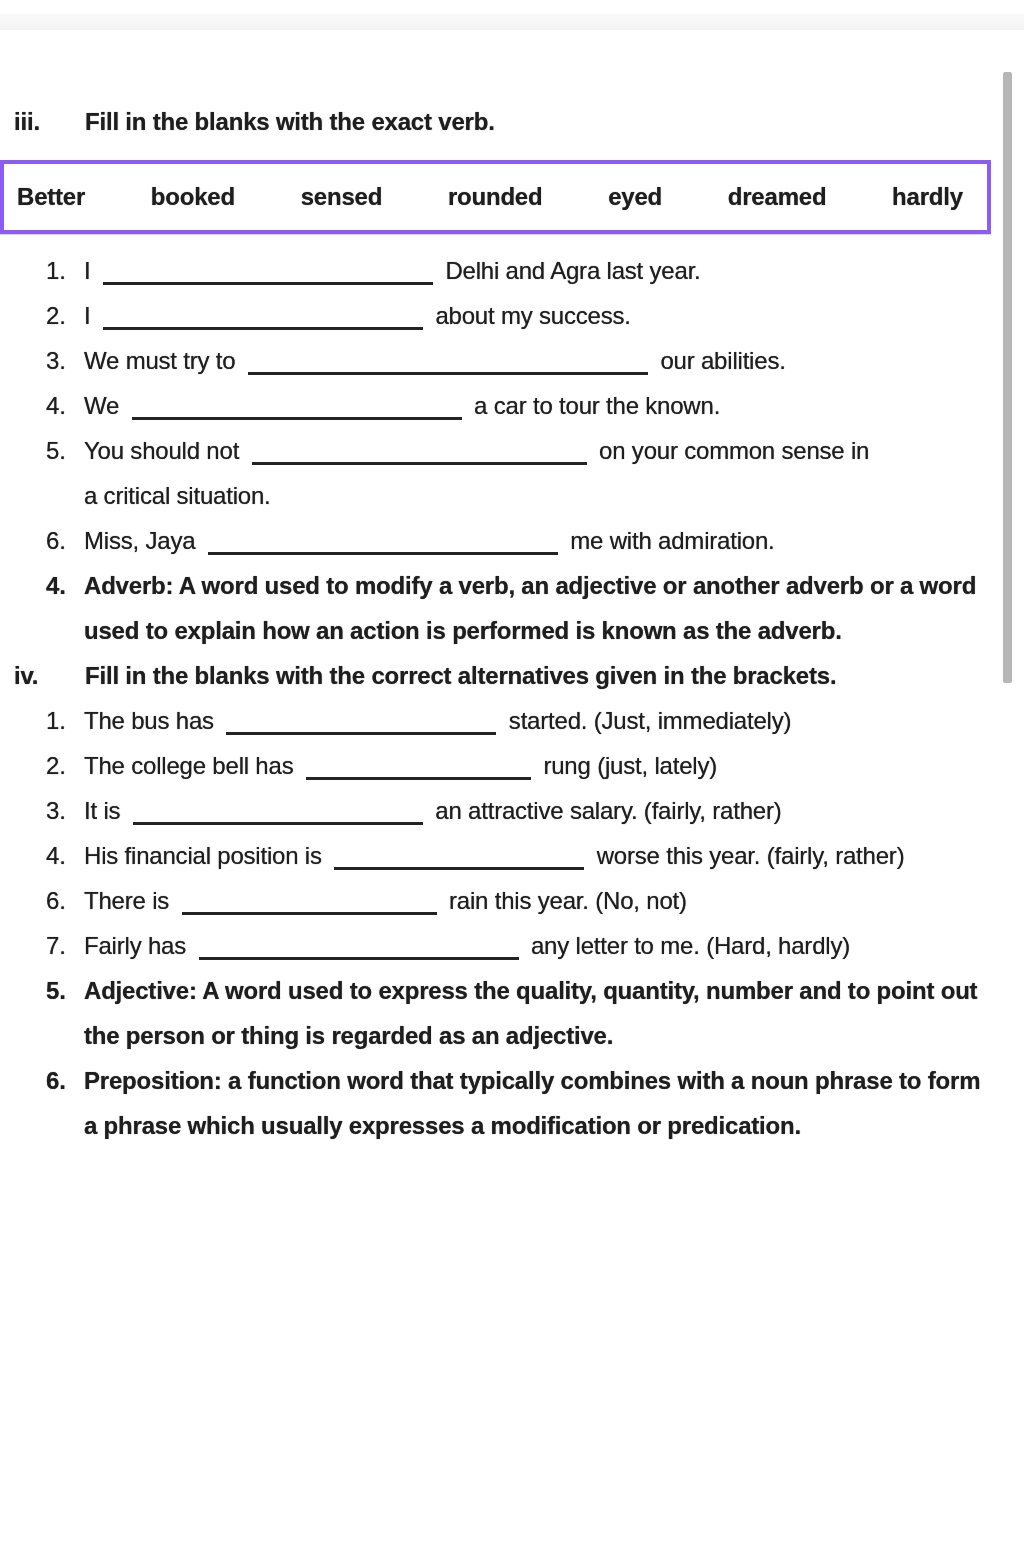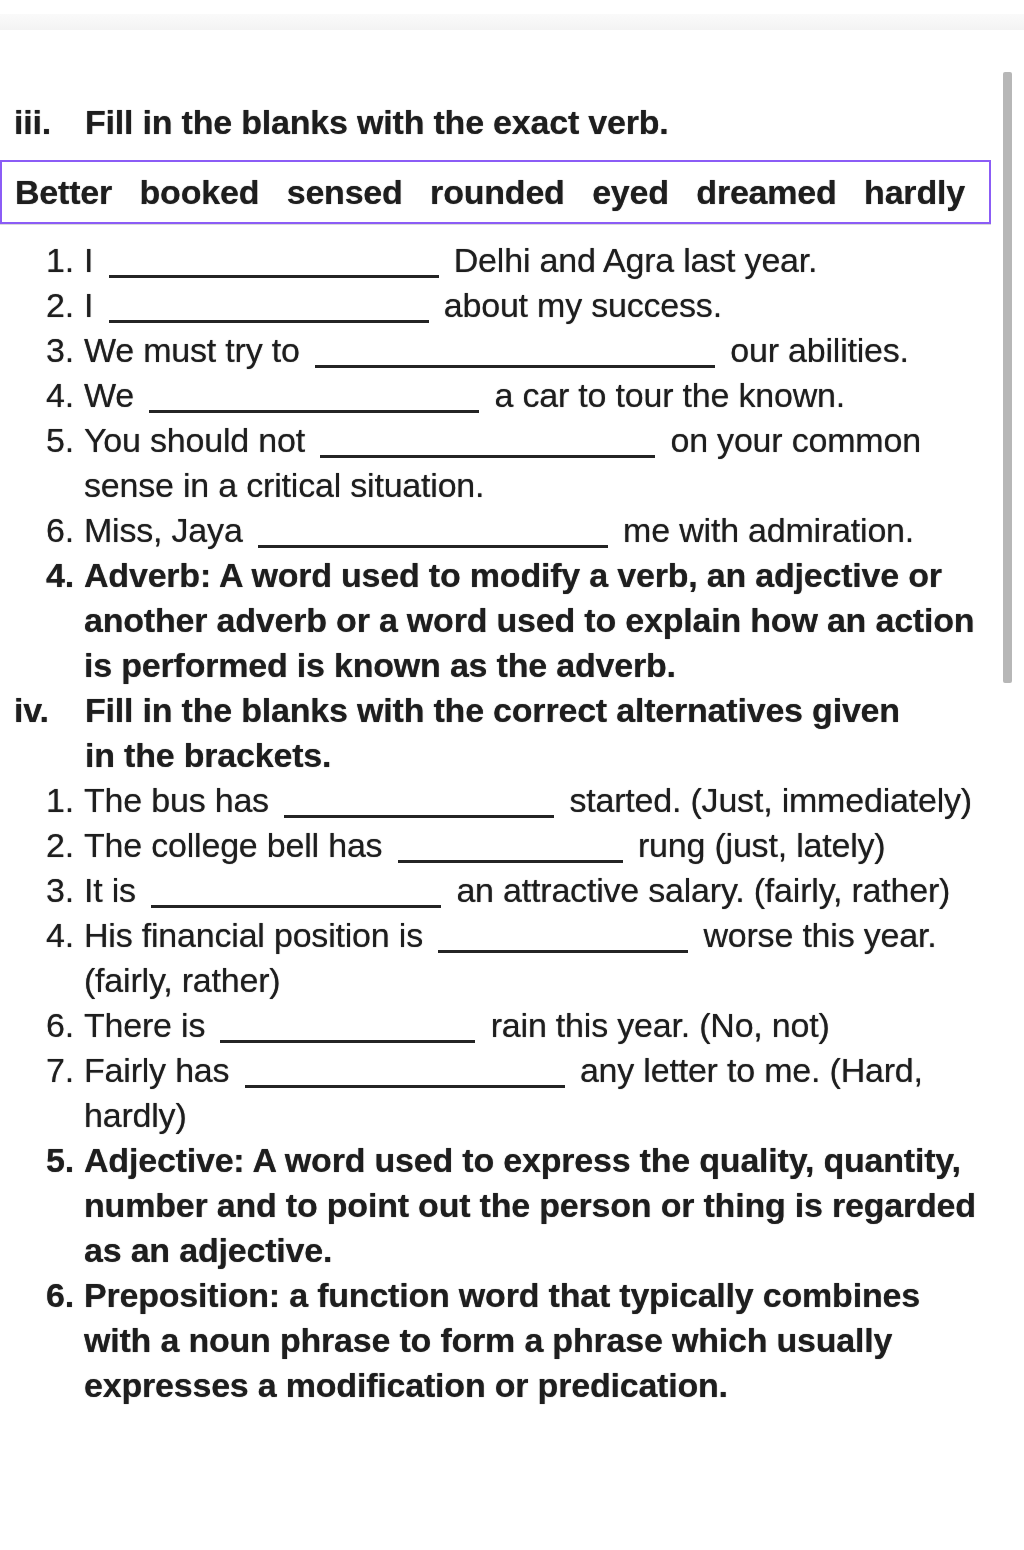--- a/index.html
+++ b/index.html
@@ -3,21 +3,21 @@
 <meta charset="utf-8">
 <style>
   html,body{margin:0;padding:0;background:#fff;}
   .page{
     position:relative;
     width:1024px;height:1550px;
     background:#ffffff;
     overflow:hidden;
     font-family:"Liberation Sans","DejaVu Sans",sans-serif;
     color:#1e1e1e;
-    font-size:34px;
+    font-size:24px;
     letter-spacing:-0.2px;
   }
   .scan-text{ text-shadow:0 0 0.9px rgba(25,25,25,0.75); }
   .top-strip{
     position:absolute;left:0;top:14px;width:1024px;height:16px;
     background:linear-gradient(#fafafa,#f3f3f3);
   }
   .scrollbar-thumb{
     position:absolute;left:1003px;top:72px;width:9px;height:611px;
     background:#b7b7b7;border-radius:2px;
@@ -30,22 +30,22 @@
   .sec-header.first{
     margin-top:104px;
     line-height:36px;
   }
   .sec-header .numeral{display:inline-block;width:71px;vertical-align:top;}
   .sec-header .sec-title{display:inline-block;vertical-align:top;}
   .sec-header .sec-title.wrapping{max-width:845px;}
   .word-bank{
     box-sizing:border-box;
     margin-top:20px;
-    width:991px;height:64px;
-    border:2px solid #8b5cf6;
+    width:991px;height:74px;
+    border:4px solid #8b5cf6;
     box-shadow:0 1px 0 rgba(0,0,0,0.15);
     background:#fff;
     display:flex;align-items:center;justify-content:space-between;
     padding:0 24px 0 13px;
     font-weight:bold;
   }
   .items{
     padding-left:84px;
     padding-right:34px;
     line-height:45px;

